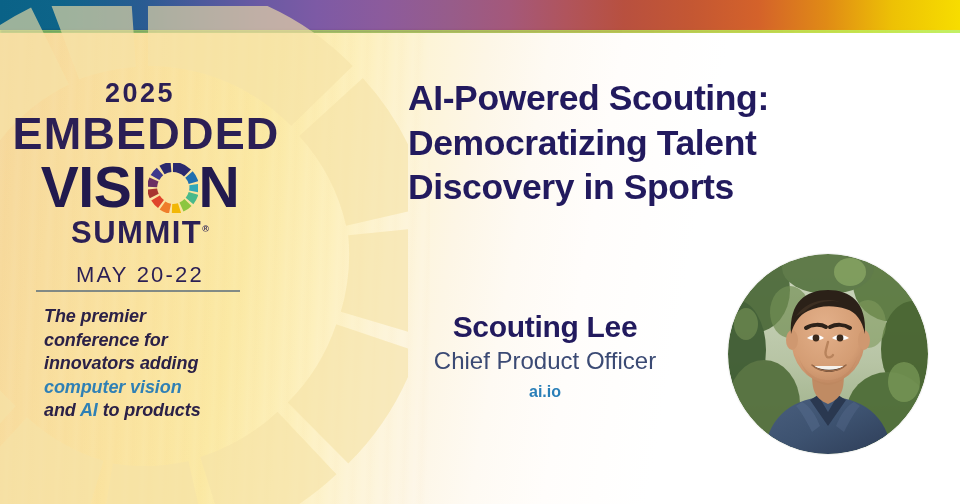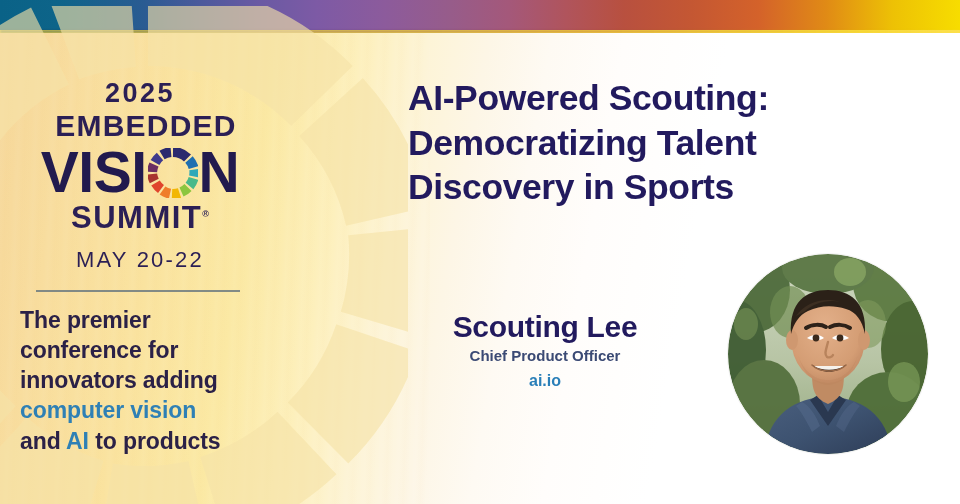--- a/index.html
+++ b/index.html
@@ -3,21 +3,21 @@
 <meta charset="utf-8">
 <style>
   html,body{margin:0;padding:0;}
   body{
     width:960px;height:504px;overflow:hidden;
     font-family:"Liberation Sans", sans-serif;
     background:#ffffff;
   }
   .slide{
     position:relative;width:960px;height:504px;overflow:hidden;
-    background:#fde047;
+    background:#bef264;
   }
 
   
   .topbar{
     position:absolute;left:0;top:0;width:960px;height:30px;
     background:linear-gradient(90deg,
       #0a6287 0%,
       #0d6489 6%,
       #2a5b92 15%,
       #4c5a9c 21%,
@@ -84,21 +84,21 @@
   
   .logo-block{
     position:absolute;left:0px;top:80px;width:280px;
     text-align:center;color:#2b1f55;
   }
   .logo-year{
     font-size:27px;font-weight:600;letter-spacing:2.5px;
     color:#2b1f55;line-height:1;margin:0 0 4px 0;
   }
   .logo-embedded{
-    font-size:30px;font-weight:700;letter-spacing:1.2px;
+    font-size:45px;font-weight:700;letter-spacing:1.2px;
     color:#2b1f55;line-height:1;margin:0 0 2px 12px;
   }
   .logo-vision-row{
     display:flex;align-items:center;justify-content:center;
     height:58px;margin:0 0 1px 0;
   }
   .logo-vision-row .vtxt{
     font-size:57px;font-weight:800;letter-spacing:-0.5px;
     color:#221a4e;line-height:1;
   }
@@ -117,44 +117,44 @@
     font-size:22px;font-weight:500;letter-spacing:2.2px;
     color:#2b1f55;line-height:1;margin:16px;
   }
 
   .divider{
     position:absolute;left:36px;top:290px;width:204px;height:2px;
     background:#6c7a80;opacity:.85;
   }
 
   .tagline{
-    position:absolute;left:20px;top:305px;width:225px;
-    font-size:23px;font-weight:700;line-height:1.31;
-    color:#2b2147;letter-spacing:-0.1px;
+    position:absolute;left:44px;top:305px;width:225px;
+    font-size:18px;font-weight:700;line-height:1.31;
+    color:#2b2147;letter-spacing:-0.1px;font-style:italic;
   }
   .tagline .hl{color:#2f80b5;}
 
   
   .talk-title{
     position:absolute;left:372px;top:76px;width:540px;
     font-size:35.5px;font-weight:800;line-height:1.26;
     color:#221a5e;letter-spacing:-0.4px;margin-left:36px;
   }
 
   
   .speaker{
     position:absolute;left:380px;top:310px;width:330px;
     text-align:center;
   }
   .speaker-name{
     font-size:30px;font-weight:800;color:#221a5e;
     line-height:1.1;margin:0 0 4px 0;letter-spacing:-0.3px;
   }
   .speaker-role{
-    font-size:15px;font-weight:700;color:#3b4a74;
+    font-size:24px;font-weight:400;color:#3b4a74;
     line-height:1.15;margin:0 0 5px 0;
   }
   .speaker-org{
     font-size:16px;font-weight:800;color:#2a7fb8;
     line-height:1.1;margin:8px;
   }
 
   
   .headshot{
     position:absolute;left:728px;top:254px;width:200px;height:200px;

